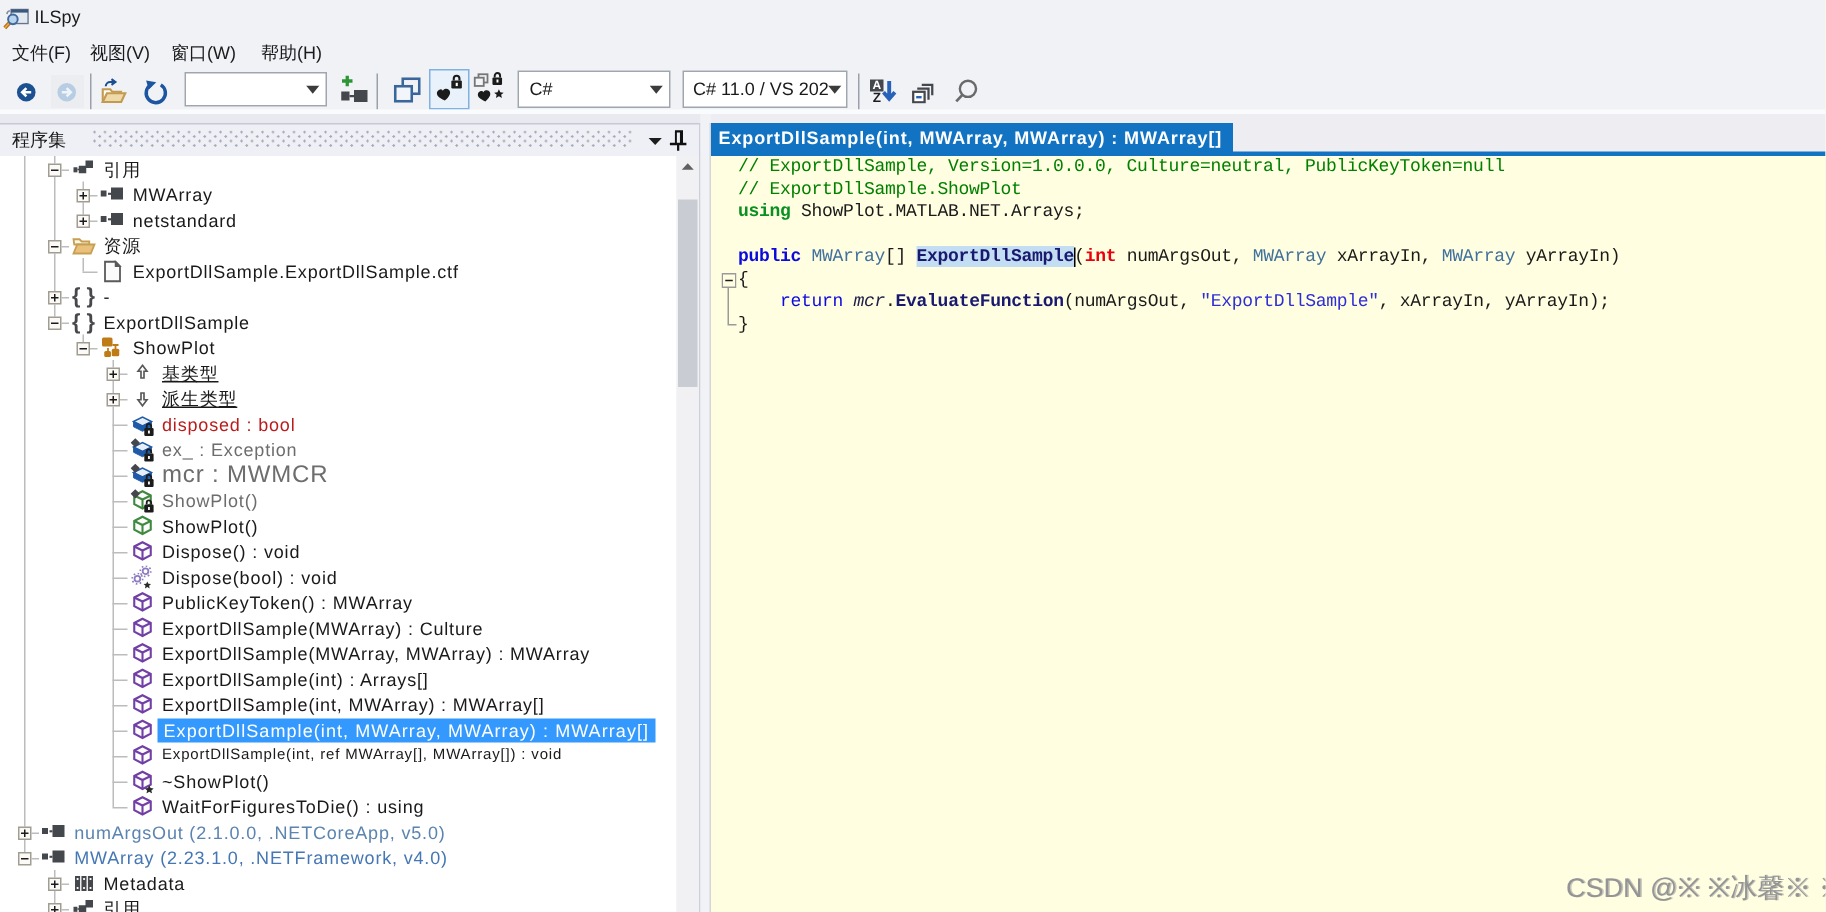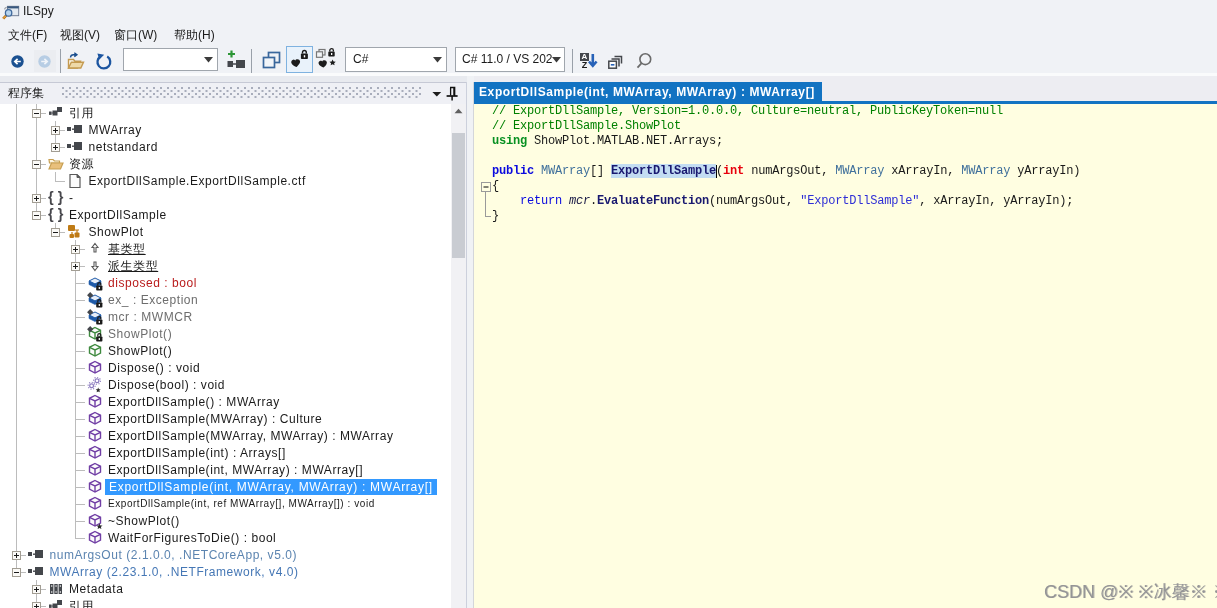--- a/index.html
+++ b/index.html
@@ -249,21 +249,21 @@
 <div style="position:absolute;left:86.5px;top:309px;width:16px;height:16px">
     <svg width="16" height="16" viewBox="0 0 16 16" style="position:absolute;left:0;top:0">
       <path d="M2 6 l6 -3 6 3 -6 3 z" fill="#e8eef8" stroke="#1f5aa8" stroke-width="1"></path>
       <path d="M2 6 v3.5 l6 3 6 -3 V6 l-6 3 z" fill="#1f5aa8" stroke="#1f5aa8" stroke-width="0.6"></path>
       <rect x="9.2" y="10.4" width="6.2" height="5.2" rx="0.8" fill="#1b1b1b"></rect>
       <path d="M10.8 10.4 v-1.3 a1.5 1.5 0 0 1 3 0 v1.3" stroke="#1b1b1b" stroke-width="1.2" fill="none"></path>
       <rect x="11.7" y="12" width="1.2" height="2" fill="#fff"></rect>
       <rect x="1" y="1" width="4.4" height="4.4" fill="#44474c" transform="rotate(45 3.2 3.2)"></rect>
     </svg>
   </div>
-<div style="position:absolute;left:108.0px;top:309px;height:16px;color:#6d6d6d;font-size:12px;line-height:16px;letter-spacing:0.55px;white-space:nowrap">mcr : MWMCR</div>
+<div style="position:absolute;left:108.0px;top:309px;height:16px;color:#6d6d6d;font-size:16px;line-height:16px;letter-spacing:0.55px;white-space:nowrap">mcr : MWMCR</div>
 <div style="position:absolute;left:74.5px;top:334px;width:10.0px;height:1px;background:#bcbcbc"></div>
 <div style="position:absolute;left:86.5px;top:326px;width:16px;height:16px">
     <svg width="16" height="16" viewBox="0 0 16 16" style="position:absolute;left:0;top:0">
       <path d="M8 1.5 l5.5 2.8 v5.8 L8 13 2.5 10.1 V4.3 z" fill="#fcfcfc" stroke="#3f8a3f" stroke-width="1.4"></path>
       <path d="M2.5 4.3 L8 7 l5.5 -2.7 M8 7 v6" stroke="#3f8a3f" stroke-width="1.4" fill="none"></path>
       <rect x="9.2" y="10.4" width="6.2" height="5.2" rx="0.8" fill="#1b1b1b"></rect>
       <path d="M10.8 10.4 v-1.3 a1.5 1.5 0 0 1 3 0 v1.3" stroke="#1b1b1b" stroke-width="1.2" fill="none"></path>
       <rect x="11.7" y="12" width="1.2" height="2" fill="#fff"></rect>
       <rect x="1" y="1" width="4.4" height="4.4" fill="#44474c" transform="rotate(45 3.2 3.2)"></rect>
     </svg>
@@ -296,21 +296,21 @@
     </svg>
   </div>
 <div style="position:absolute;left:108.0px;top:377px;height:16px;color:#1a1a1a;font-size:12px;line-height:16px;letter-spacing:0.55px;white-space:nowrap">Dispose(bool) : void</div>
 <div style="position:absolute;left:74.5px;top:402px;width:10.0px;height:1px;background:#bcbcbc"></div>
 <div style="position:absolute;left:86.5px;top:394px;width:16px;height:16px">
     <svg width="16" height="16" viewBox="0 0 16 16" style="position:absolute;left:0;top:0">
       <path d="M8 1.5 l5.5 2.8 v5.8 L8 13 2.5 10.1 V4.3 z" fill="#fcfcfc" stroke="#713fa5" stroke-width="1.4"></path>
       <path d="M2.5 4.3 L8 7 l5.5 -2.7 M8 7 v6" stroke="#713fa5" stroke-width="1.4" fill="none"></path>
     </svg>
   </div>
-<div style="position:absolute;left:108.0px;top:394px;height:16px;color:#1a1a1a;font-size:12px;line-height:16px;letter-spacing:0.55px;white-space:nowrap">ExportDllSample() : MWArray</div>
+<div style="position:absolute;left:108.0px;top:394px;height:16px;color:#1a1a1a;font-size:12px;line-height:16px;letter-spacing:0.55px;white-space:nowrap">PublicKeyToken() : MWArray</div>
 <div style="position:absolute;left:74.5px;top:419px;width:10.0px;height:1px;background:#bcbcbc"></div>
 <div style="position:absolute;left:86.5px;top:411px;width:16px;height:16px">
     <svg width="16" height="16" viewBox="0 0 16 16" style="position:absolute;left:0;top:0">
       <path d="M8 1.5 l5.5 2.8 v5.8 L8 13 2.5 10.1 V4.3 z" fill="#fcfcfc" stroke="#713fa5" stroke-width="1.4"></path>
       <path d="M2.5 4.3 L8 7 l5.5 -2.7 M8 7 v6" stroke="#713fa5" stroke-width="1.4" fill="none"></path>
     </svg>
   </div>
 <div style="position:absolute;left:108.0px;top:411px;height:16px;color:#1a1a1a;font-size:12px;line-height:16px;letter-spacing:0.55px;white-space:nowrap">ExportDllSample(MWArray) : Culture</div>
 <div style="position:absolute;left:74.5px;top:436px;width:10.0px;height:1px;background:#bcbcbc"></div>
 <div style="position:absolute;left:86.5px;top:428px;width:16px;height:16px">
@@ -361,21 +361,21 @@
     </svg>
   </div>
 <div style="position:absolute;left:108.0px;top:513px;height:16px;color:#1a1a1a;font-size:12px;line-height:16px;letter-spacing:0.55px;white-space:nowrap">~ShowPlot()</div>
 <div style="position:absolute;left:74.5px;top:538px;width:10.0px;height:1px;background:#bcbcbc"></div>
 <div style="position:absolute;left:86.5px;top:530px;width:16px;height:16px">
     <svg width="16" height="16" viewBox="0 0 16 16" style="position:absolute;left:0;top:0">
       <path d="M8 1.5 l5.5 2.8 v5.8 L8 13 2.5 10.1 V4.3 z" fill="#fcfcfc" stroke="#713fa5" stroke-width="1.4"></path>
       <path d="M2.5 4.3 L8 7 l5.5 -2.7 M8 7 v6" stroke="#713fa5" stroke-width="1.4" fill="none"></path>
     </svg>
   </div>
-<div style="position:absolute;left:108.0px;top:530px;height:16px;color:#1a1a1a;font-size:12px;line-height:16px;letter-spacing:0.55px;white-space:nowrap">WaitForFiguresToDie() : bool</div>
+<div style="position:absolute;left:108.0px;top:530px;height:16px;color:#1a1a1a;font-size:12px;line-height:16px;letter-spacing:0.55px;white-space:nowrap">WaitForFiguresToDie() : using</div>
 <div style="position:absolute;left:21.0px;top:555px;width:5.0px;height:1px;background:#bcbcbc"></div>
 <div style="position:absolute;left:12.0px;top:550.5px;width:9px;height:9px;background:#fbfaf7;border:1px solid #a29d93"></div>
 <div style="position:absolute;left:14.0px;top:554.5px;width:5px;height:1px;background:#1b1b1b"></div>
 <div style="position:absolute;left:16.0px;top:552.5px;width:1px;height:5px;background:#1b1b1b"></div>
 <div style="position:absolute;left:28.0px;top:547px;width:16px;height:16px">
     <svg width="16" height="16" viewBox="0 0 16 16" style="position:absolute;left:0;top:0">
       <rect x="0" y="5" width="4" height="4" fill="#44474c"></rect>
       <rect x="5" y="6.5" width="2" height="1.4" fill="#44474c"></rect>
       <rect x="7" y="3" width="8" height="8" fill="#44474c"></rect>
     </svg>

